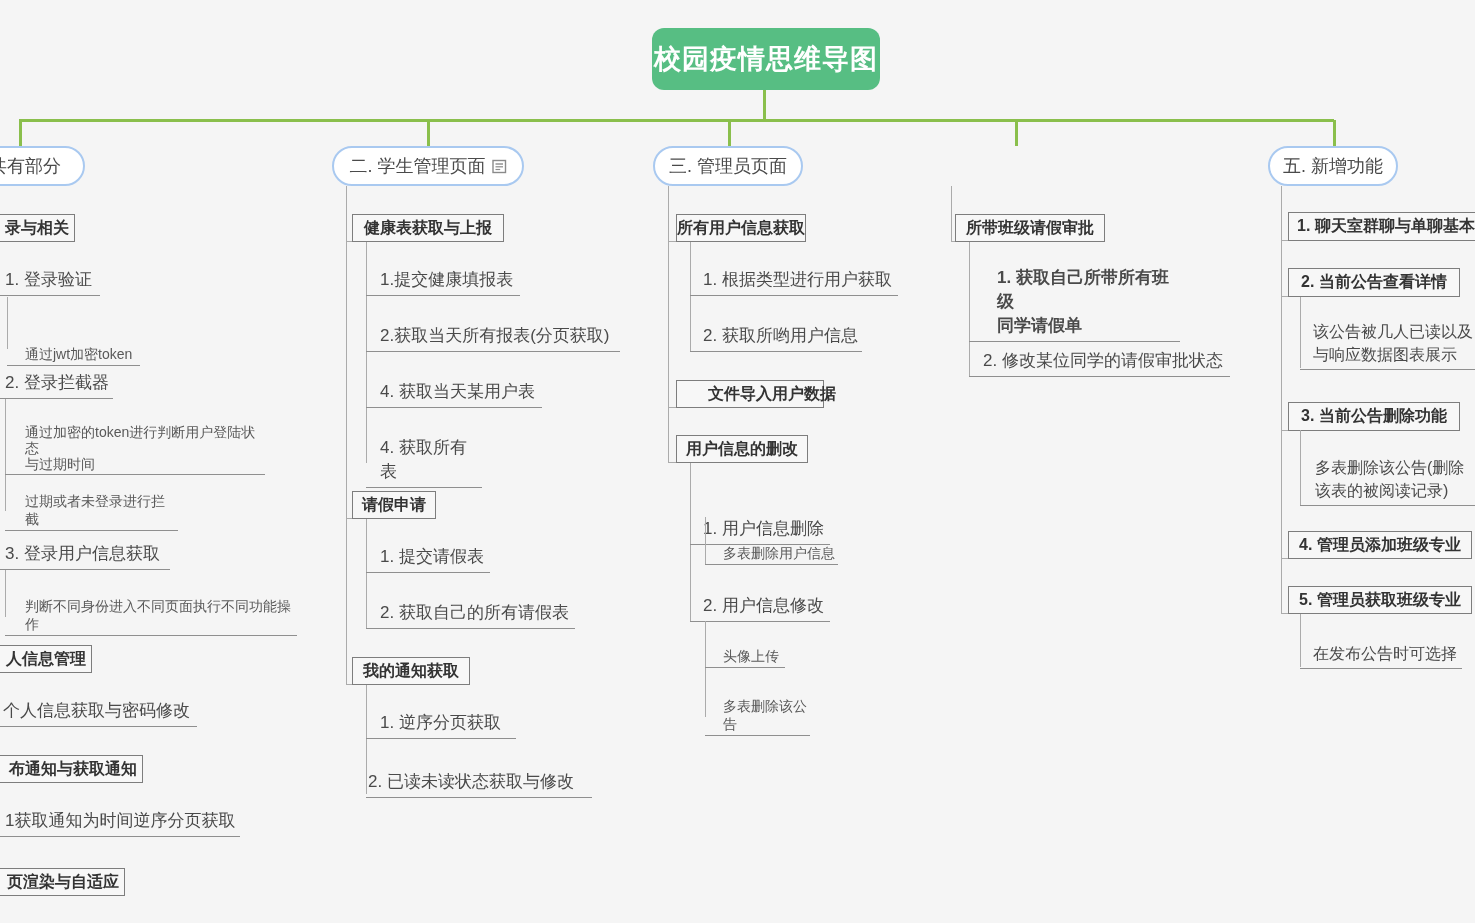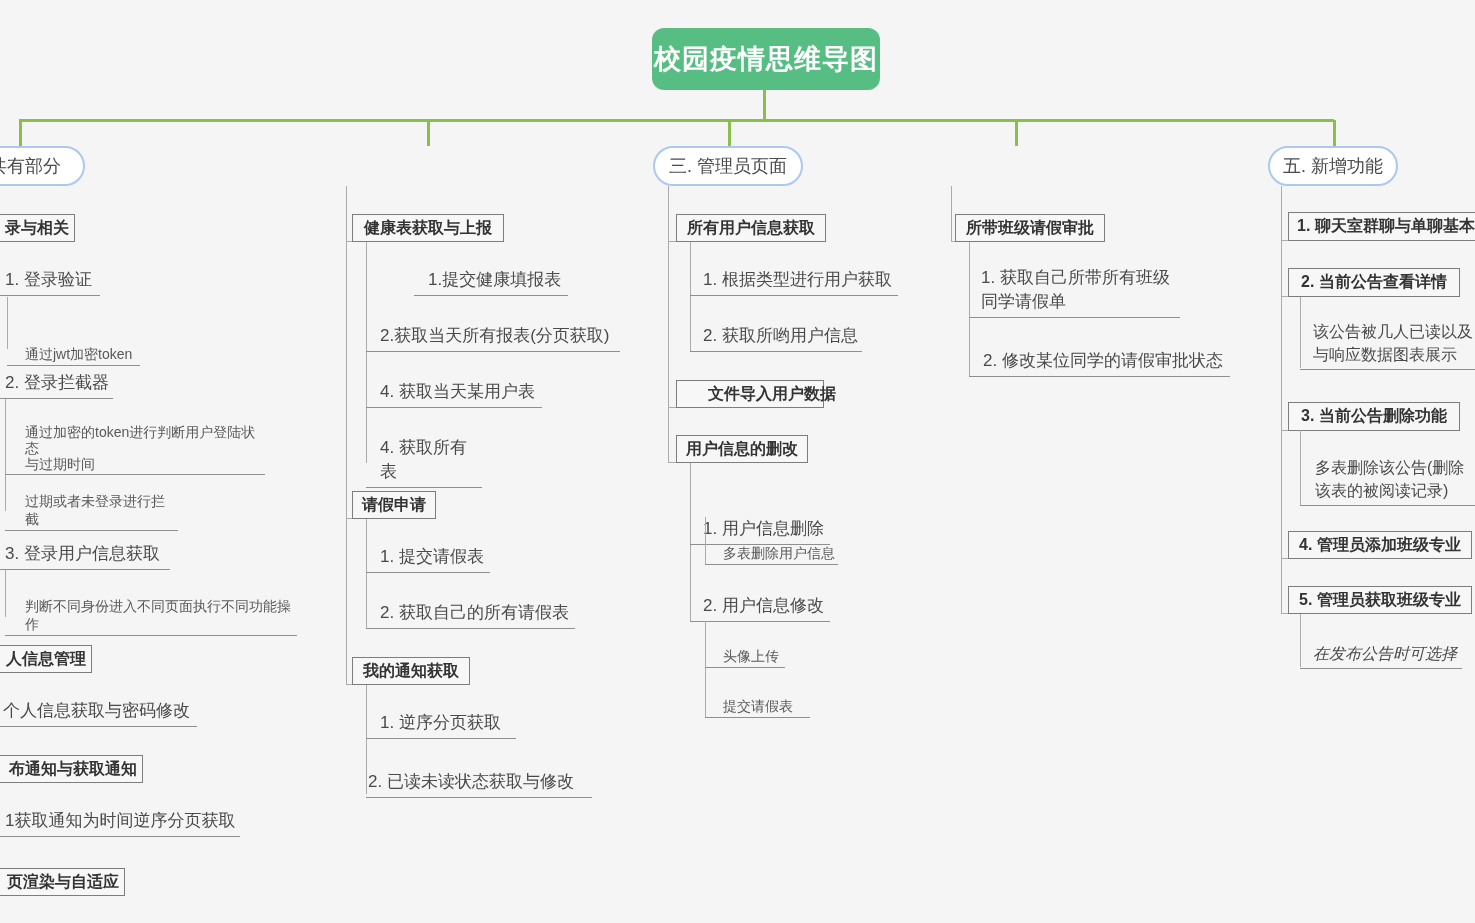--- a/index.html
+++ b/index.html
@@ -64,20 +64,31 @@
   <div class="gv" style="left:427px;top:120px;height:26px;"></div>
   <div class="gv" style="left:728px;top:120px;height:26px;"></div>
   <div class="gv" style="left:1015px;top:120px;height:26px;"></div>
   <div class="gv" style="left:1333px;top:120px;height:26px;"></div>
 
   <div class="root">校园疫情思维导图</div>
 
   <div class="pill" style="left:-35px;top:146px;width:120px;">
     <span>共有部分</span>
   </div>
+  <div class="pill" style="left:332px;top:146px;width:192px;">
+    <span>二. 学生管理页面</span>
+    <span class="note-icon">
+        <svg width="15" height="15" viewBox="0 0 15 15">
+          <rect x="1" y="1.5" width="12.5" height="12" fill="#ffffff" stroke="#8a8a8a" stroke-width="1.4"></rect>
+          <line x1="3.5" y1="5" x2="11" y2="5" stroke="#8a8a8a" stroke-width="1.4"></line>
+          <line x1="3.5" y1="7.8" x2="11" y2="7.8" stroke="#8a8a8a" stroke-width="1.2"></line>
+          <line x1="3.5" y1="10.5" x2="8.2" y2="10.5" stroke="#8a8a8a" stroke-width="1.2"></line>
+        </svg>
+      </span>
+  </div>
   <div class="pill" style="left:653px;top:146px;width:150px;">
     <span>三. 管理员页面</span>
   </div>
   <div class="pill" style="left:1268px;top:146px;width:130px;">
     <span>五. 新增功能</span>
   </div>
 
   <div class="gbox cut" style="left:-24px;top:214px;width:99px;">录与相关</div>
   <div class="item" style="left:-20px;top:268px;width:120px;padding-left:25px;">1. 登录验证</div>
   <div class="vline" style="left:7px;top:297px;height:52px;"></div>
@@ -99,62 +110,62 @@
 
   <div class="gbox cut" style="left:-24px;top:868px;width:149px;">页渲染与自适应</div>
 
   <div class="vline" style="left:346px;top:186px;height:498px;"></div>
   <div class="stub" style="left:346px;top:241px;width:6px;"></div>
   <div class="stub" style="left:346px;top:518px;width:6px;"></div>
   <div class="stub" style="left:346px;top:684px;width:6px;"></div>
 
   <div class="gbox" style="left:352px;top:214px;width:152px;">健康表获取与上报</div>
   <div class="vline" style="left:366px;top:242px;height:221px;"></div>
-  <div class="item" style="left:366px;top:268px;width:154px;padding-left:14px;margin-left:48px;">1.提交健康填报表</div>
+  <div class="item" style="left:366px;top:268px;width:154px;padding-left:14px;">1.提交健康填报表</div>
   <div class="item" style="left:366px;top:324px;width:254px;padding-left:14px;">2.获取当天所有报表(分页获取)</div>
   <div class="item" style="left:366px;top:380px;width:176px;padding-left:14px;">4. 获取当天某用户表</div>
   <div class="item" style="left:366px;top:436px;width:116px;padding-left:14px;">4. 获取所有表</div>
 
   <div class="gbox" style="left:352px;top:491px;width:84px;">请假申请</div>
   <div class="vline" style="left:366px;top:519px;height:109px;"></div>
   <div class="item" style="left:366px;top:545px;width:124px;padding-left:14px;">1. 提交请假表</div>
   <div class="item" style="left:366px;top:601px;width:209px;padding-left:14px;">2. 获取自己的所有请假表</div>
 
   <div class="gbox" style="left:352px;top:657px;width:118px;">我的通知获取</div>
   <div class="vline" style="left:366px;top:685px;height:109px;"></div>
   <div class="item" style="left:366px;top:711px;width:150px;padding-left:14px;">1. 逆序分页获取</div>
   <div class="item" style="left:366px;top:770px;width:226px;padding-left:2px;">2. 已读未读状态获取与修改</div>
 
   <div class="vline" style="left:668px;top:186px;height:277px;"></div>
   <div class="stub" style="left:668px;top:241px;width:8px;"></div>
   <div class="stub" style="left:668px;top:407px;width:8px;"></div>
   <div class="stub" style="left:668px;top:462px;width:8px;"></div>
 
-  <div class="gbox" style="left:676px;top:214px;width:150px;">所有用户信息获取</div>
+  <div class="gbox" style="left:676px;top:214px;width:130px;">所有用户信息获取</div>
   <div class="vline" style="left:690px;top:242px;height:109px;"></div>
   <div class="item" style="left:690px;top:268px;width:208px;padding-left:13px;">1. 根据类型进行用户获取</div>
   <div class="item" style="left:690px;top:324px;width:172px;padding-left:13px;">2. 获取所哟用户信息</div>
 
   <div class="gbox" style="left:676px;top:380px;width:148px;padding-left:44px;">文件导入用户数据</div>
 
   <div class="gbox" style="left:676px;top:435px;width:132px;">用户信息的删改</div>
   <div class="vline" style="left:690px;top:463px;height:158px;"></div>
   <div class="item" style="left:690px;top:490px;width:140px;padding-left:13px;margin-top:27px;">1. 用户信息删除</div>
   <div class="vline" style="left:705px;top:517px;height:47px;"></div>
   <div class="sub" style="left:705px;top:544px;width:133px;padding-left:18px;">多表删除用户信息</div>
   <div class="item" style="left:690px;top:594px;width:140px;padding-left:13px;">2. 用户信息修改</div>
   <div class="vline" style="left:705px;top:621px;height:96px;"></div>
   <div class="sub" style="left:705px;top:647px;width:80px;padding-left:18px;">头像上传</div>
-  <div class="sub" style="left:705px;top:697px;width:105px;padding-left:18px;">提交请假表</div>
+  <div class="sub" style="left:705px;top:697px;width:105px;padding-left:18px;">多表删除该公告</div>
 
   <div class="vline" style="left:951px;top:186px;height:56px;"></div>
   <div class="stub" style="left:951px;top:241px;width:4px;"></div>
   <div class="gbox" style="left:955px;top:214px;width:150px;">所带班级请假审批</div>
   <div class="vline" style="left:969px;top:242px;height:135px;"></div>
-  <div class="item" style="left:969px;top:266px;width:211px;padding-left:12px;">1. 获取自己所带所有班级
+  <div class="item" style="left:969px;top:266px;width:211px;padding-left:28px;font-weight:bold;">1. 获取自己所带所有班级
 同学请假单</div>
   <div class="item" style="left:969px;top:349px;width:261px;padding-left:14px;">2. 修改某位同学的请假审批状态</div>
 
   <div class="vline" style="left:1281px;top:186px;height:428px;"></div>
   <div class="stub" style="left:1281px;top:240px;width:7px;"></div>
   <div class="stub" style="left:1281px;top:296px;width:7px;"></div>
   <div class="stub" style="left:1281px;top:430px;width:7px;"></div>
   <div class="stub" style="left:1281px;top:558px;width:7px;"></div>
   <div class="stub" style="left:1281px;top:613px;width:7px;"></div>
 
@@ -167,15 +178,15 @@
 
   <div class="gbox tall" style="left:1288px;top:402px;width:172px;">3. 当前公告删除功能</div>
   <div class="vline" style="left:1300px;top:430px;height:75px;"></div>
   <div class="item fs16" style="left:1300px;top:456px;width:180px;padding-left:15px;">多表删除该公告(删除
 该表的被阅读记录)</div>
 
   <div class="gbox" style="left:1288px;top:531px;width:184px;">4. 管理员添加班级专业</div>
 
   <div class="gbox" style="left:1288px;top:586px;width:184px;">5. 管理员获取班级专业</div>
   <div class="vline" style="left:1300px;top:614px;height:53px;"></div>
-  <div class="item fs16" style="left:1300px;top:642px;width:162px;padding-left:13px;font-style:italic;">在发布公告时可选择</div>
+  <div class="item fs16" style="left:1300px;top:642px;width:162px;padding-left:13px;">在发布公告时可选择</div>
 
 </div>
 
 </body></html>

